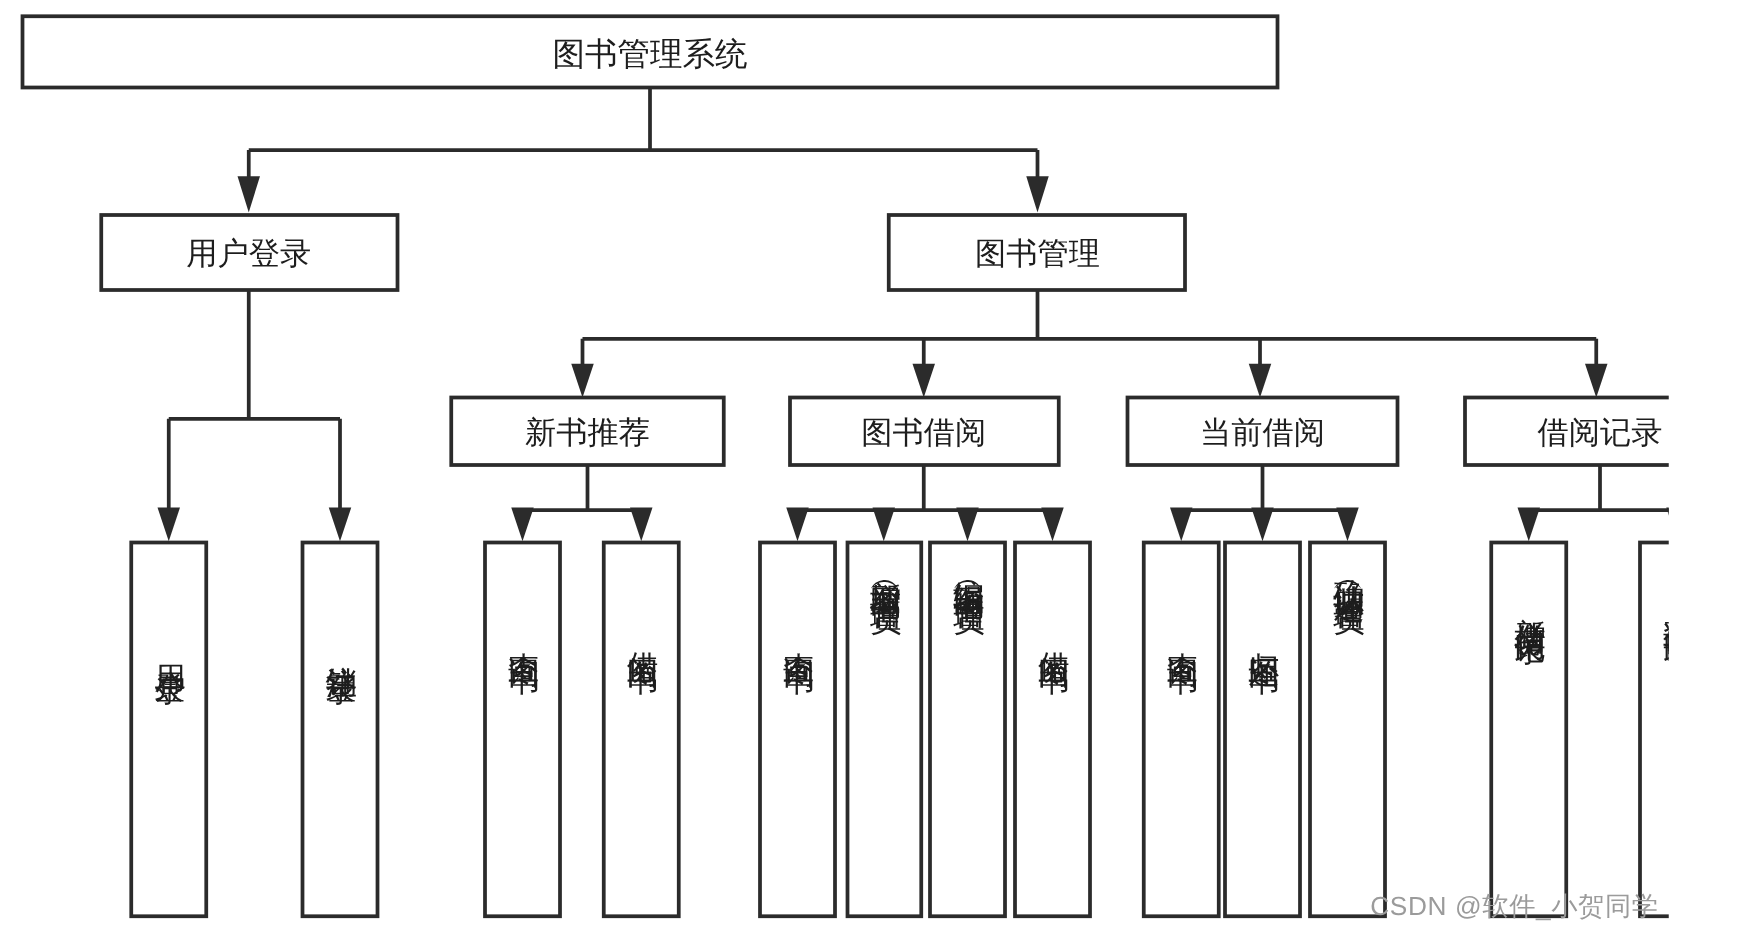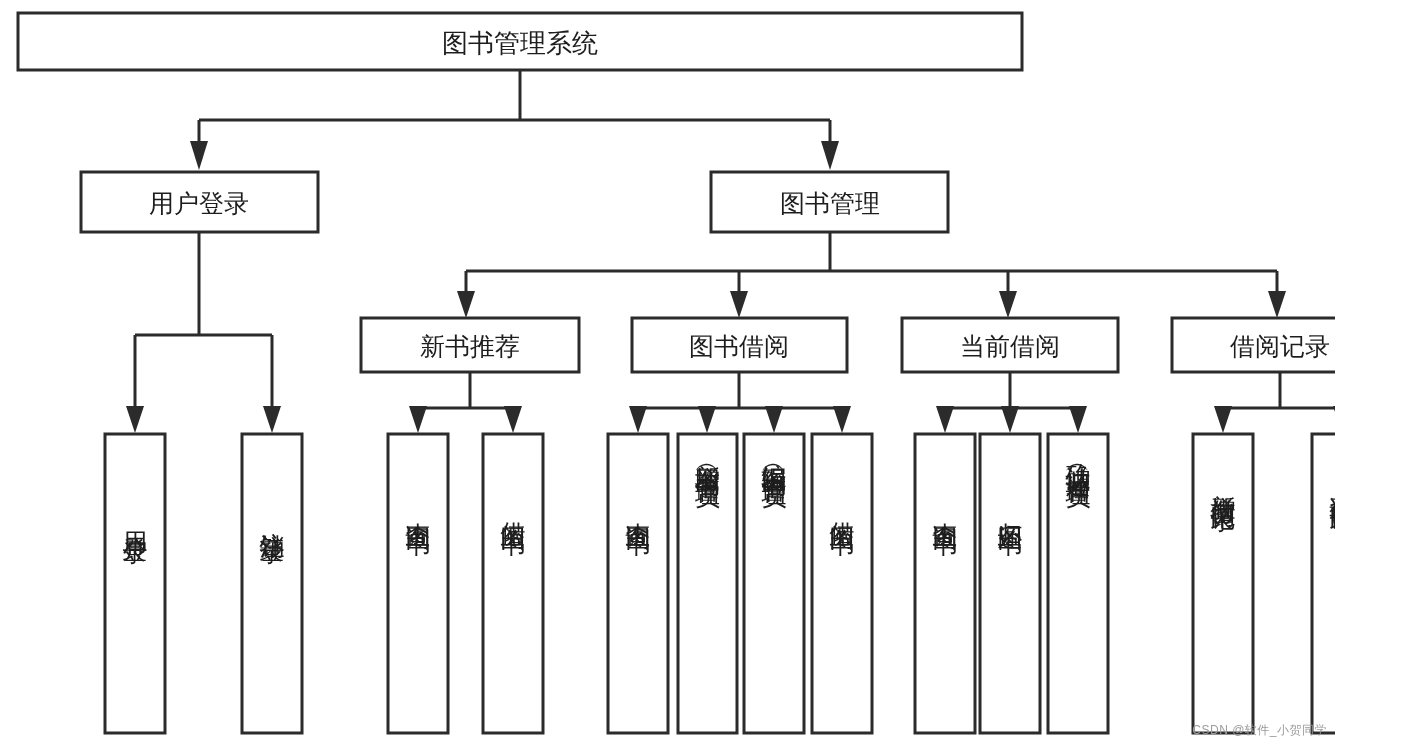--- a/index.html
+++ b/index.html
@@ -67,21 +67,21 @@
     line-height: 1;
     color: #1d1d1d;
     letter-spacing: 3px;
     white-space: nowrap;
   }
   .watermark {
     position: absolute;
     right: 8px;
     bottom: 8px;
     font-family: "Liberation Sans", "DejaVu Sans", sans-serif;
-    font-size: 12px;
+    font-size: 21px;
     color: #9b9b9b;
     letter-spacing: 0.5px;
     pointer-events: none;
     white-space: nowrap;
   }
 </style>
 </head>
 <body>
 
 <div id="diagram-root">

